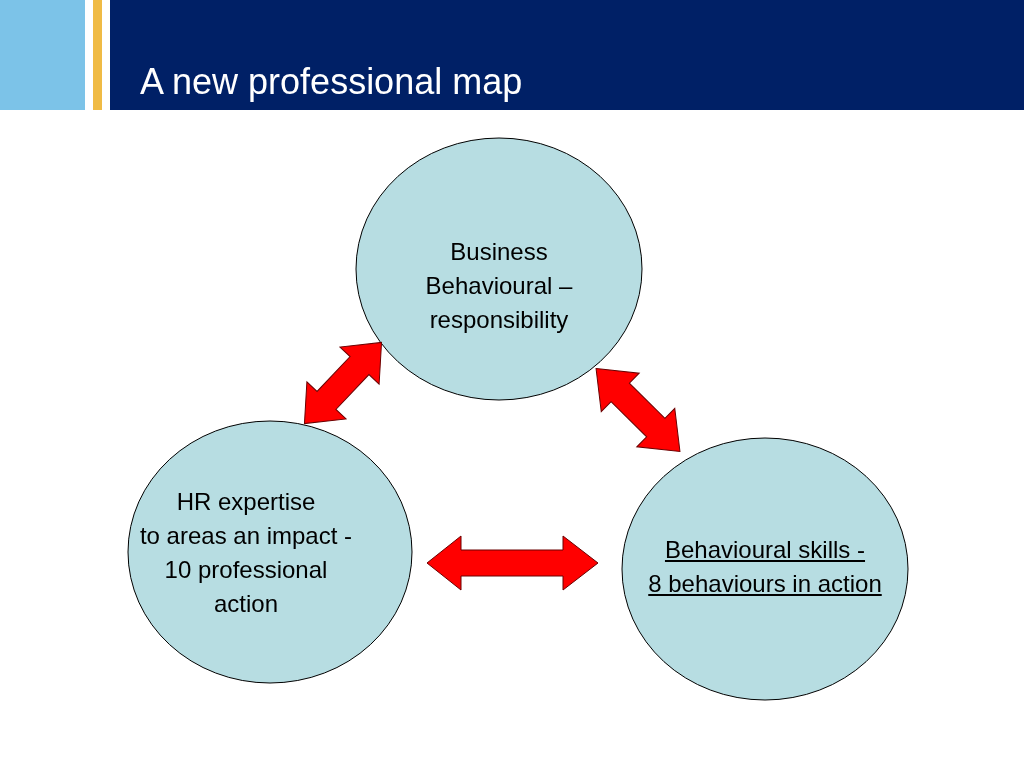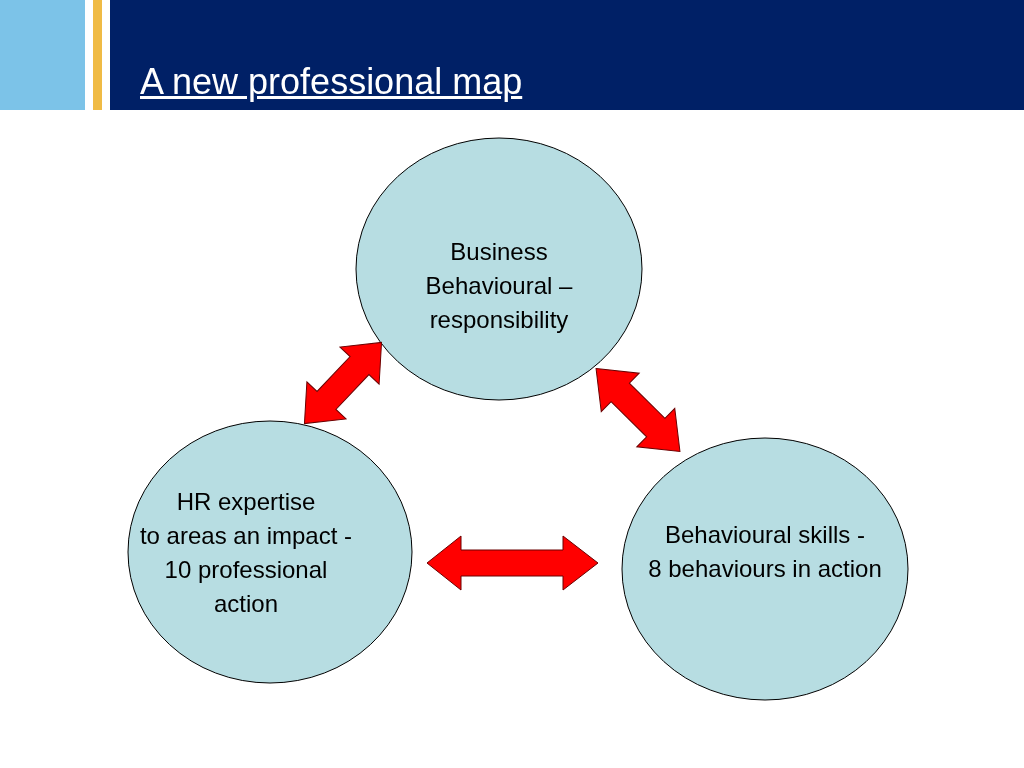--- a/index.html
+++ b/index.html
@@ -1,21 +1,21 @@
 <!DOCTYPE html>
 <html><head>
 <meta charset="utf-8">
 <style>
   html, body { margin:0; padding:0; }
   body { width:1024px; height:768px; position:relative; background:#ffffff; overflow:hidden;
          font-family:"Liberation Sans", sans-serif; }
   .hdr-light { position:absolute; left:0; top:0; width:85px; height:110px; background:#7CC3E8; }
   .hdr-gold { position:absolute; left:93px; top:0; width:9px; height:110px; background:#F0BB45; }
   .hdr-navy { position:absolute; left:110px; top:0; width:914px; height:110px; background:#002066; }
-  .title { position:absolute; left:140px; top:60px; font-size:36px; color:#ffffff; line-height:44px; white-space:nowrap;text-decoration:underline; }
+  .title { position:absolute; left:140px; top:60px; font-size:36px; color:#ffffff; line-height:44px; white-space:nowrap; }
   svg.diagram { position:absolute; left:0; top:0; }
   .node-text { position:absolute; text-align:center; font-size:24px; line-height:34px; color:#000; white-space:nowrap; }
   .node-text span { display:block; }
 </style>
 </head>
 <body>
 
 <div class="hdr-light"></div>
 <div class="hdr-gold"></div>
 <div class="hdr-navy"></div>
@@ -48,16 +48,16 @@
   <span>responsibility</span>
 </div>
 
 <div class="node-text" style="left:130px; top:485px; width:232px;">
   <span>HR expertise</span>
   <span>to areas an impact -</span>
   <span>10 professional</span>
   <span>action</span>
 </div>
 
-<div class="node-text" style="left:615px; top:518px; width:300px;">
+<div class="node-text" style="left:615px; top:533px; width:300px;text-decoration:underline;">
   <span>Behavioural skills -</span>
   <span>8 behaviours in action</span>
 </div>
 
 </body></html>

